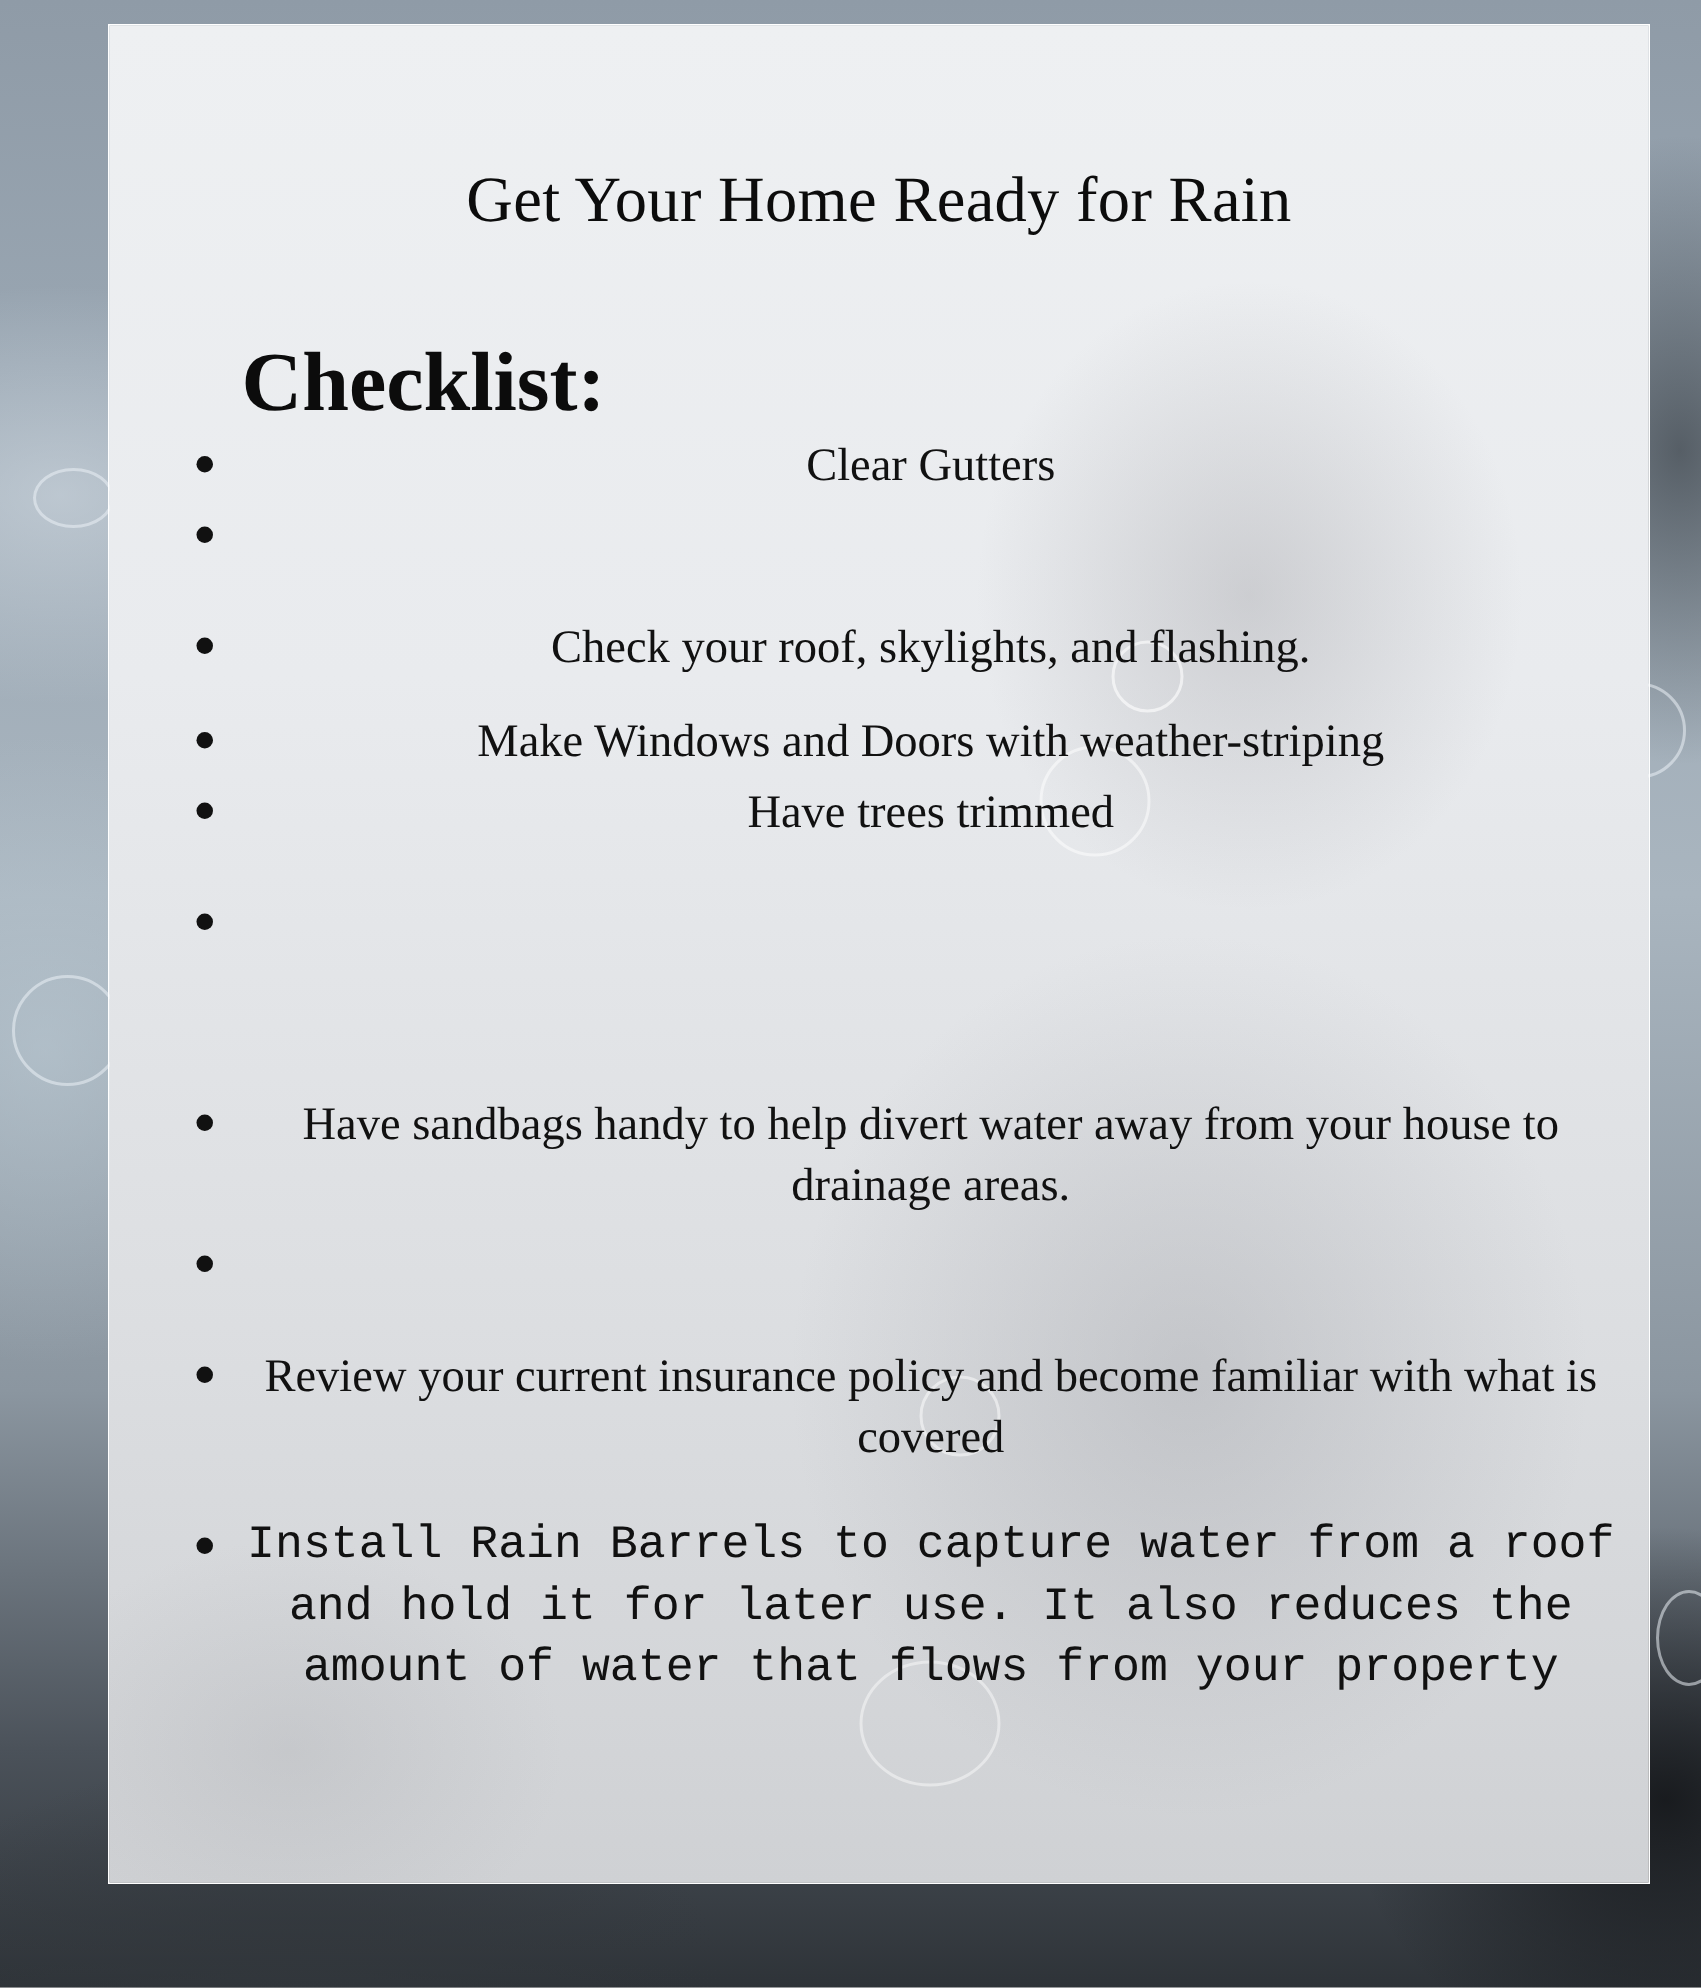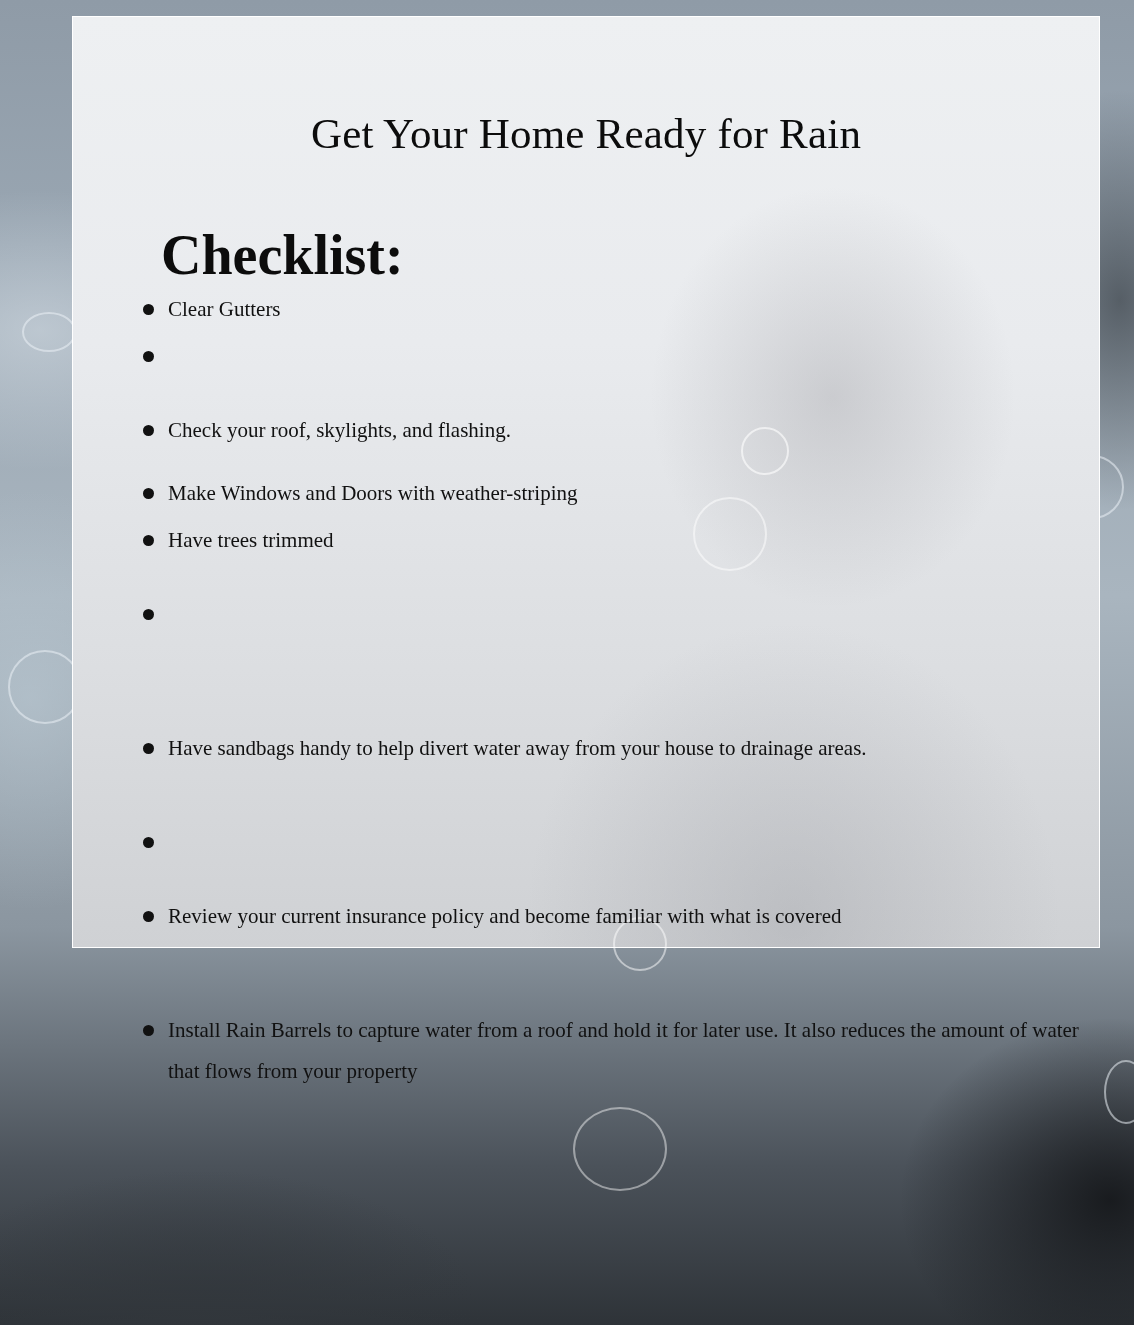--- a/index.html
+++ b/index.html
@@ -21,21 +21,21 @@
       position: absolute;
       border-radius: 50%;
       border: 2px solid rgba(235,240,245,0.55);
       pointer-events: none;
     }
     .panel {
       position: absolute;
       left: 72px;
       top: 16px;
       width: 1028px;
-      height: 932px;
+      height: 1240px;
       box-sizing: border-box;
       border: 1px solid #ffffff;
       background:
         radial-gradient(ellipse 260px 300px at 760px 380px, rgba(150,150,155,0.35), rgba(255,255,255,0) 70%),
         radial-gradient(ellipse 380px 420px at 720px 900px, rgba(150,152,158,0.35), rgba(255,255,255,0) 70%),
         radial-gradient(ellipse 260px 200px at 120px 1150px, rgba(170,172,176,0.3), rgba(255,255,255,0) 70%),
         linear-gradient(180deg, #eef0f2 0%, #e9ebee 35%, #dcdee1 70%, #cfd1d4 100%);
     }
     .title {
       position: absolute;
@@ -50,27 +50,28 @@
     .subtitle {
       position: absolute;
       left: 88px;
       top: 206px;
       font-size: 56px;
       font-weight: bold;
       color: #0c0c0c;
     }
     .item {
       position: absolute;
-      left: 64px;
+      left: 52px;
       width: 960px;
-      font-size: 21px;
+      font-size: 31px;
       line-height: 41px;
       color: #111111;
       padding-left: 31px;
       box-sizing: border-box;
+      text-align: center;
     }
     .bullet {
       position: absolute;
       left: 6px;
       top: 15px;
       width: 11px;
       height: 11px;
       border-radius: 50%;
       background: #111111;
     }
@@ -120,17 +121,17 @@
     <span class="bullet"></span>
     <span>Have sandbags handy to help divert water away from your house to drainage areas.</span>
   </div>
   <div class="item" style="top:805px;">
     <span class="bullet"></span>
   </div>
   <div class="item" style="top:879px;">
     <span class="bullet"></span>
     <span>Review your current insurance policy and become familiar with what is covered</span>
   </div>
-  <div class="item" style="top:993px;">
+  <div class="item" style="top:993px;font-family:Liberation Mono, monospace;">
     <span class="bullet"></span>
     <span>Install Rain Barrels to capture water from a roof and hold it for later use. It also reduces the amount of water that flows from your property</span>
   </div>
 </div>
 
 </body></html>

